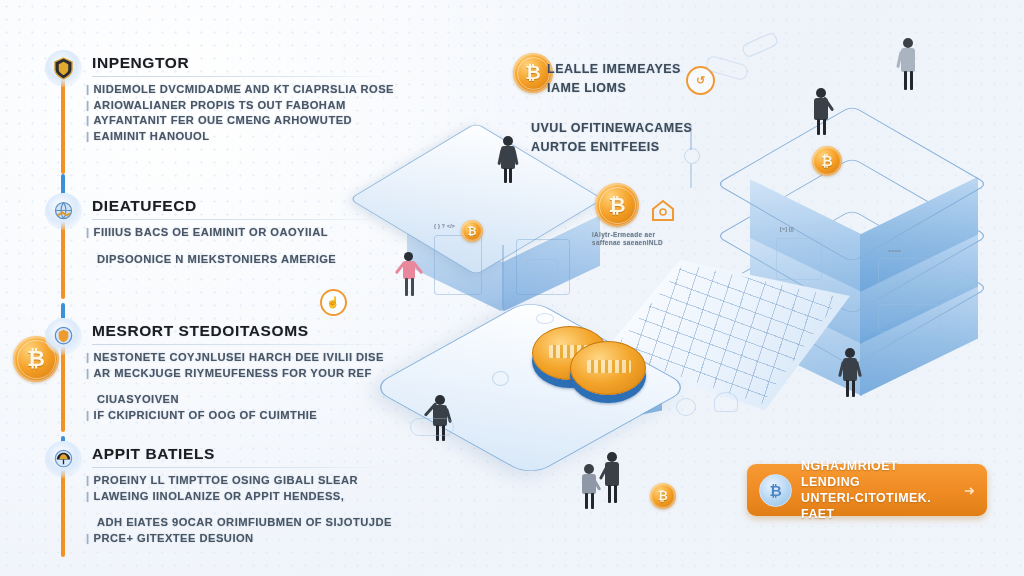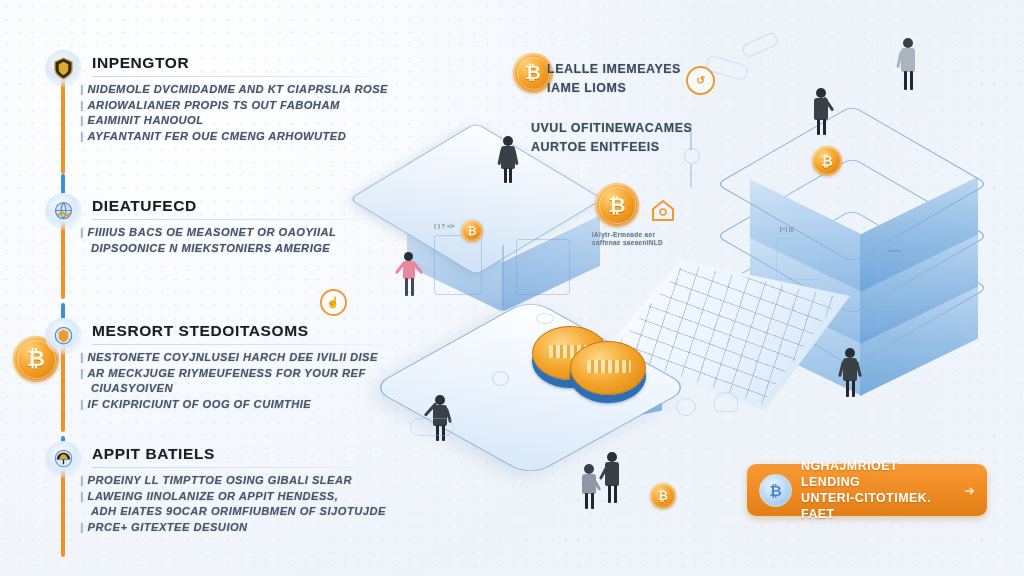--- a/index.html
+++ b/index.html
@@ -46,30 +46,30 @@
     font-size:15.5px;font-weight:bold;letter-spacing:.6px;
     color:#1d1d1f;
     text-shadow:0 0 1.1px rgba(150,170,195,.65);
     white-space:nowrap;
   }
   .s-rule{
     position:absolute;left:58px;top:24px;width:300px;height:1px;
     background:linear-gradient(90deg,#c9d7e8 0%, #dbe6f2 70%, rgba(219,230,242,0) 100%);
   }
   .s-body{
-    position:absolute;left:46px;top:30px;width:305px;font-style:italic;
+    position:absolute;left:52px;top:30px;width:305px;
   }
   .bline{
     font-size:11.2px;line-height:15.5px;letter-spacing:.45px;
     color:#4a5663;font-weight:bold;
     text-shadow:0 0 1.3px rgba(160,180,205,.85), .4px .3px .6px rgba(255,255,255,.6);
     white-space:nowrap;
   }
   .bline .bul{color:#9fb0c4;margin-right:4px;}
-  .bline.cont{padding-left:11px;}
+  .bline.cont{padding-left:11px;margin-top:11px;}
 
   
   .coin{
     position:absolute;border-radius:50%;
     background:radial-gradient(circle at 36% 30%, #ffd27a 0%, #f5a026 45%, #de8413 78%, #c4720c 100%);
     box-shadow:0 1px 3px rgba(150,110,40,.35), inset 0 0 0 2.2px rgba(255,255,255,.35);
     display:flex;align-items:center;justify-content:center;
     color:#fff7e4;font-weight:bold;
     text-shadow:0 1px 1px rgba(150,95,10,.6);
   }
@@ -424,39 +424,39 @@
         <svg class="glyph" viewBox="0 0 22 24">
           <path d="M11 1 L20 5 V13 C20 19 11 23 11 23 C11 23 2 19 2 13 V5 Z" fill="#2b2b30" stroke="#d9a63a" stroke-width="1.4"></path>
           <path d="M11 5 L16 7.5 V13 C16 16.5 11 19 11 19 C11 19 6 16.5 6 13 V7.5 Z" fill="#e0a92f"></path>
         </svg>
       </div>
       <div class="s-head">INPENGTOR</div>
       <div class="s-rule"></div>
       <div class="s-body">
         <div class="bline"><span class="bul">|</span><span>NIDEMOLE DVCMIDADME AND KT CIAPRSLIA ROSE</span></div>
         <div class="bline"><span class="bul">|</span><span>ARIOWALIANER PROPIS TS OUT FABOHAM</span></div>
+        <div class="bline"><span class="bul">|</span><span>AYFANTANIT FER OUE CMENG ARHOWUTED</span></div>
         <div class="bline"><span class="bul">|</span><span>EAIMINIT HANOUOL</span></div>
-        <div class="bline"><span class="bul">|</span><span>AYFANTANIT FER OUE CMENG ARHOWUTED</span></div>
       </div>
     </div>
 
     <div class="step" id="step-1" style="top:155px;">
       <div class="rail" style="top:26px;height:78px;"></div>
       <div class="rail blue" style="top:108px;height:44px;"></div>
       <div class="badge">
         <svg class="glyph" viewBox="0 0 22 24">
           <circle cx="11" cy="11" r="8.4" fill="#cfe3f6" stroke="#5c8fc4" stroke-width="1.3"></circle>
           <path d="M3 11 H19 M11 3 C7.6 6.6 7.6 15.4 11 19 M11 3 C14.4 6.6 14.4 15.4 11 19" fill="none" stroke="#5c8fc4" stroke-width="1.1"></path>
           <path d="M5 16 L10 13 L14 16 L18 14" fill="none" stroke="#e09a2b" stroke-width="2"></path>
         </svg>
       </div>
       <div class="s-head">DIEATUFECD</div>
       <div class="s-rule"></div>
       <div class="s-body">
-        <div class="bline"><span class="bul">|</span><span>FIIIIUS BACS OE MEASONET OR OAOYIIAL</span></div>
+        <div class="bline"><span class="bul">|</span><span>FIIIIUS BACS OE EAIMINIT OR OAOYIIAL</span></div>
         <div class="bline cont"><span>DIPSOONICE N MIEKSTONIERS AMERIGE</span></div>
       </div>
     </div>
 
     <div class="step" id="step-2" style="top:280px;">
       <div class="rail" style="top:26px;height:86px;"></div>
       <div class="rail blue" style="top:116px;height:40px;"></div>
       <div class="badge">
         <svg class="glyph" viewBox="0 0 22 24">
           <circle cx="11" cy="11" r="8.6" fill="#d6e7f8" stroke="#5c8fc4" stroke-width="1.3"></circle>

